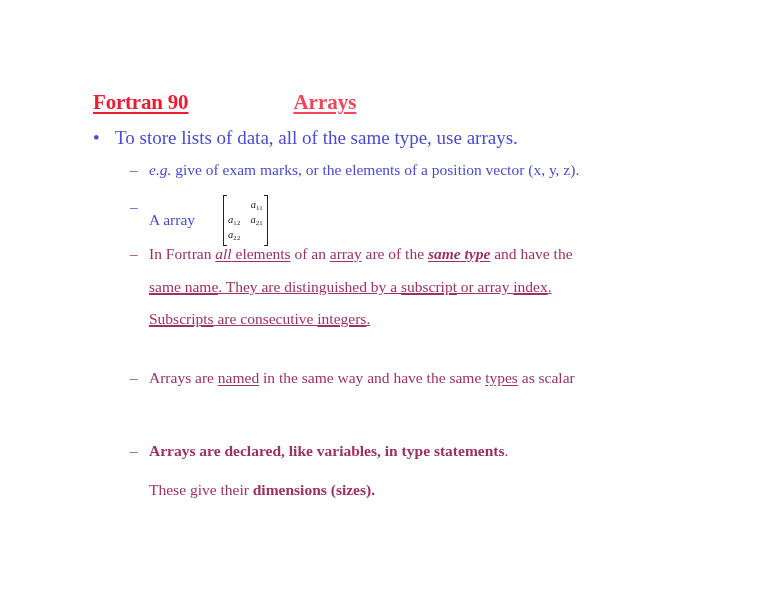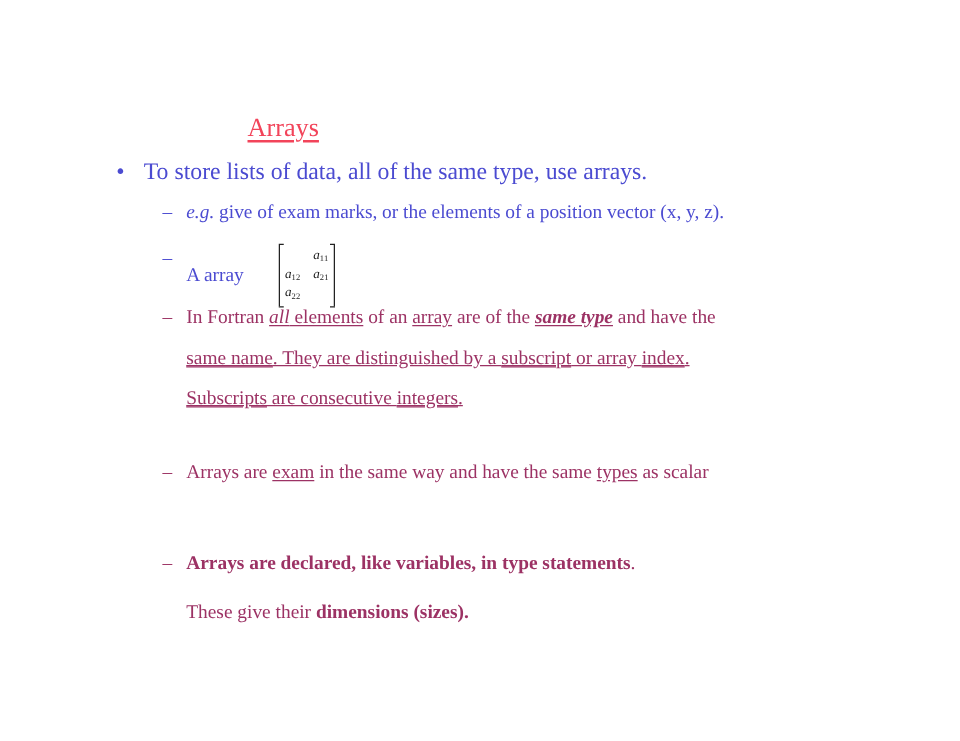--- a/index.html
+++ b/index.html
@@ -36,21 +36,21 @@
     font-size: 21px;
     font-weight: bold;
     color: #ED1C35;
     text-decoration: underline;
     text-underline-offset: 3px;
     letter-spacing: -0.2px;
     white-space: nowrap;
   }
   .title-sub {
     font-size: 21px;
-    font-weight: normal;
+    font-weight: bold;
     color: #F2445A;
     text-decoration: underline;
     text-underline-offset: 3px;
     margin-left: 105px;
     white-space: nowrap;
   }
 
   
   .lvl1 {
     position: absolute;
@@ -165,20 +165,21 @@
   .footer .left  { position: absolute; left: 93px;  top: 0; }
   .footer .mid   { position: absolute; left: 348px; top: 0; color: #F2506A; }
   .footer .right { position: absolute; left: 665px; top: 0; }
 </style>
 </head>
 <body>
 
 <div class="slide">
 
   <div class="title-row">
+    <span class="title-main">Fortran 90</span>
     <span class="title-sub">Arrays</span>
   </div>
 
   <div class="lvl1">
     <span class="dot">•</span>
     <span class="txt">To store lists of data, all of the same type, use arrays.</span>
   </div>
 
   <div class="lvl2 b2-eg blue">
     <span class="dash">–</span>
@@ -199,21 +200,21 @@
           </span></span></span>
   </div>
 
   <div class="lvl2 b2-fort maroon">
     <span class="dash">–</span>
     <span class="body"><span>In Fortran </span><u class="u"><i>all</i><span> elements</span></u><span> of an </span><u class="u">array</u><span> are of the </span><span class="bi">same type</span><span> and have the</span><span class="cont"><u class="u">same name</u><span>.  They are distinguished by a </span><u class="u">subscript</u><span> or array </span><u class="u">index</u><span>.</span></span><span class="cont"><u class="u">Subscripts</u><span> are consecutive </span><u class="u">integers</u><span>.</span></span></span>
   </div>
 
   <div class="lvl2 b2-arr maroon">
     <span class="dash">–</span>
-    <span class="body"><span>Arrays are </span><u class="u">exam</u><span> in the same way and have the same </span><u class="u">types</u><span> as scalar</span></span>
+    <span class="body"><span>Arrays are </span><u class="u">named</u><span> in the same way and have the same </span><u class="u">types</u><span> as scalar</span></span>
   </div>
 
   <div class="lvl2 b2-decl maroon">
     <span class="dash">–</span>
     <span class="body"><span class="bold">Arrays are </span><span class="bu">declared</span><span class="bold">, like variables, in </span><span class="bu">type</span><span class="bold"> statements</span><span>.</span><span class="cont-tight"><span>These give their </span><span class="bu">dimensions</span><span class="bold"> (</span><span class="bu">sizes</span><span class="bold">).</span></span></span>
   </div>
 
 
 </div>
 

